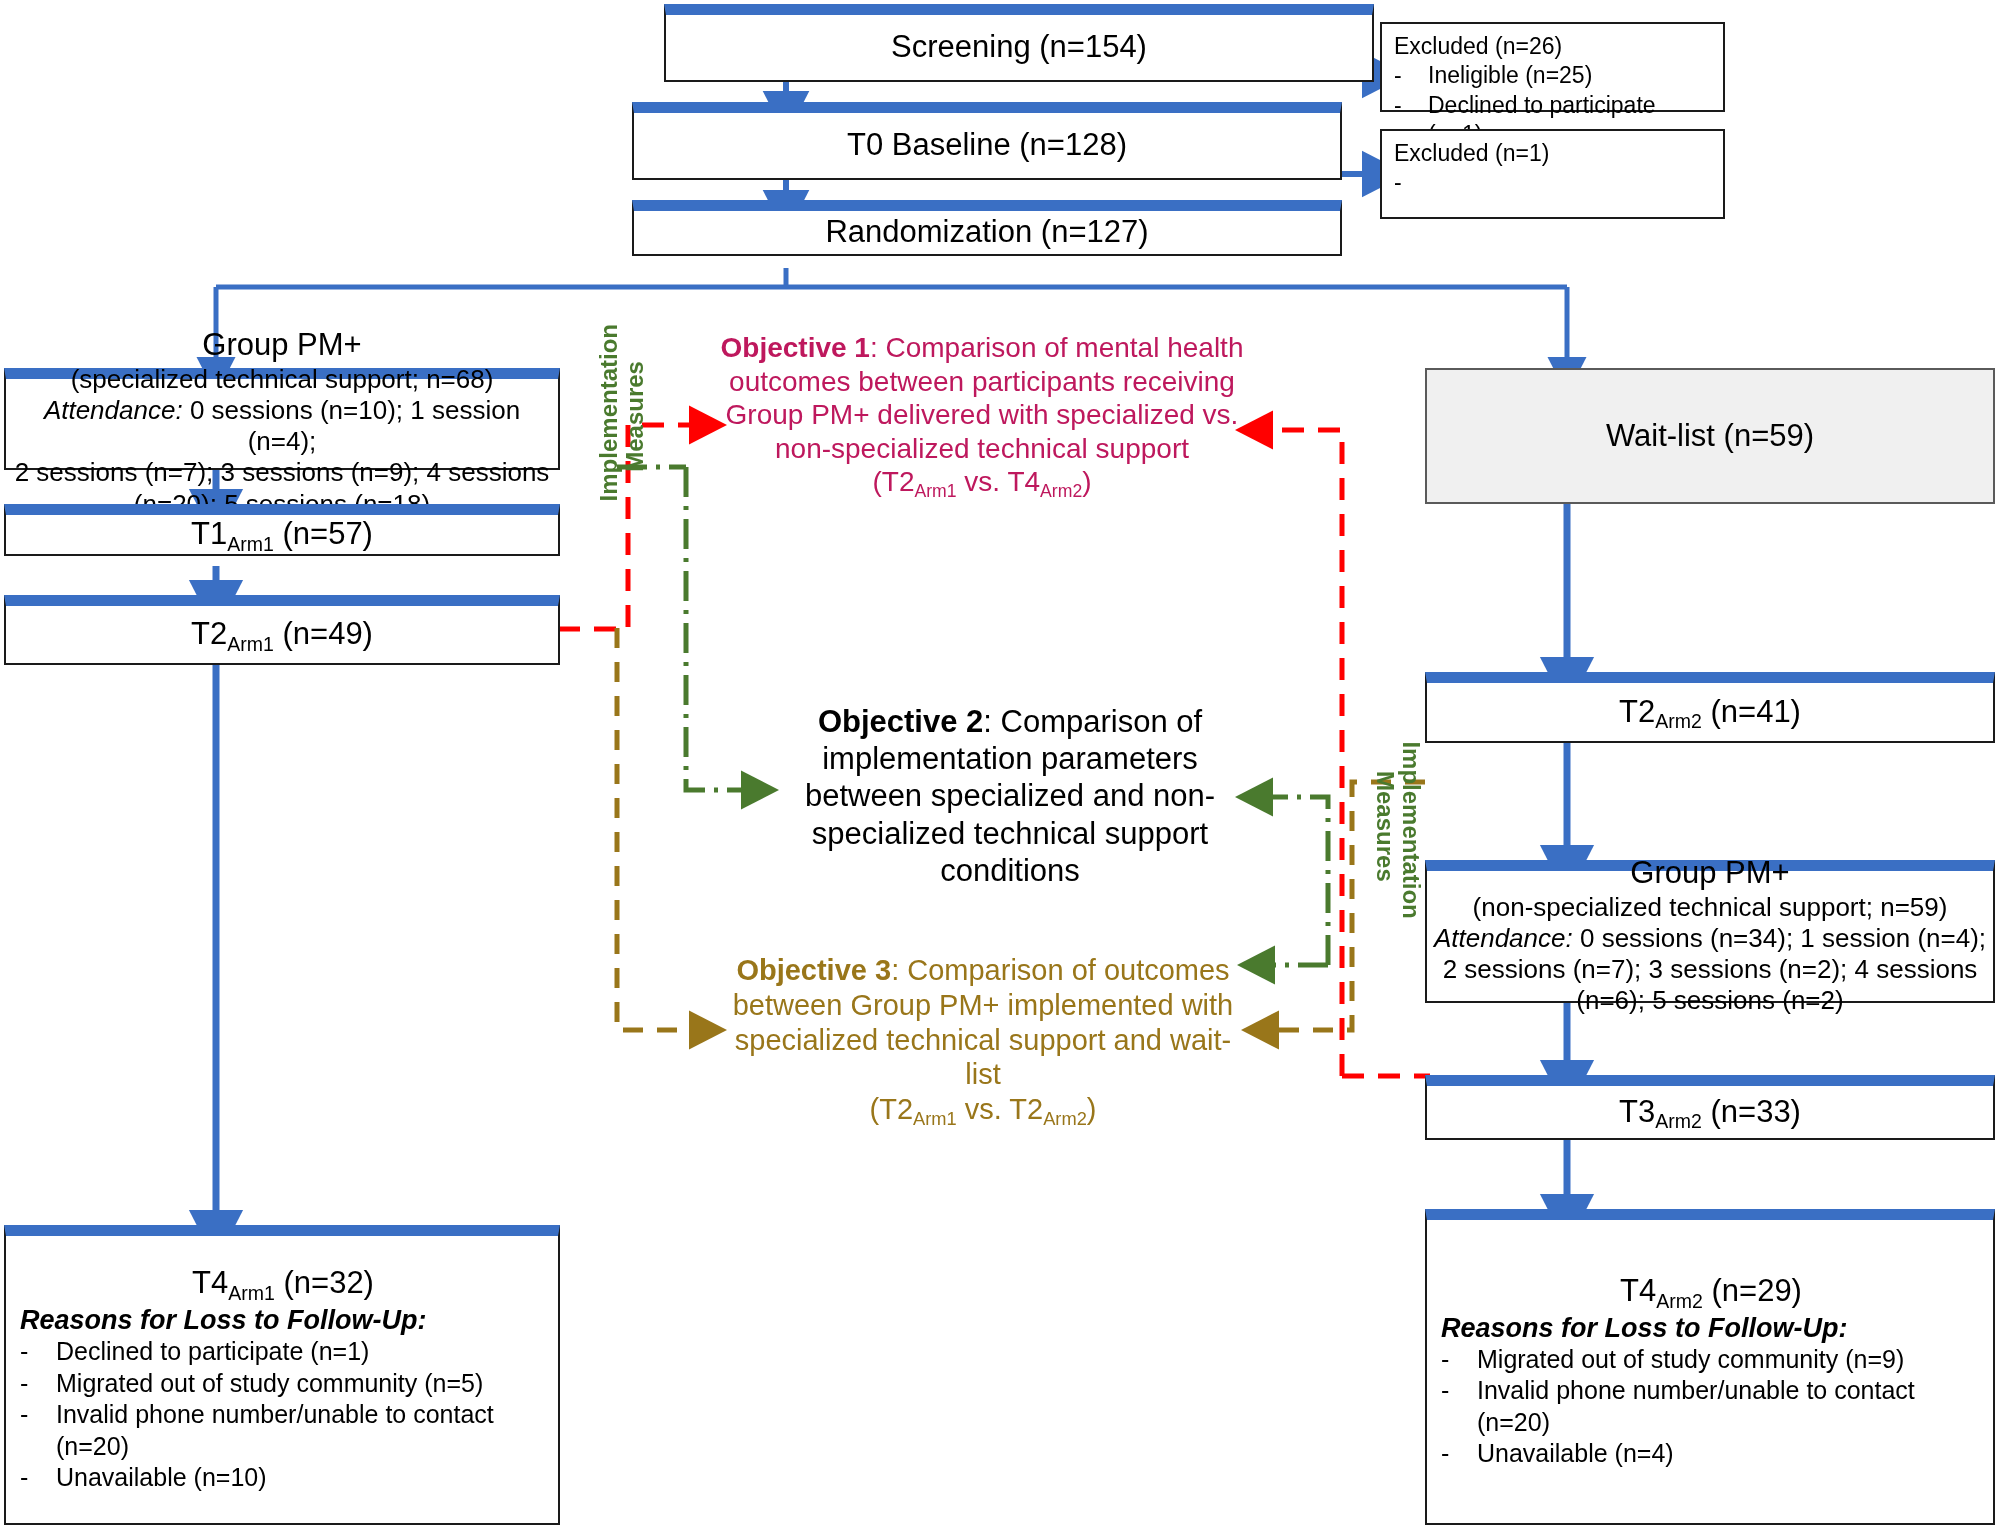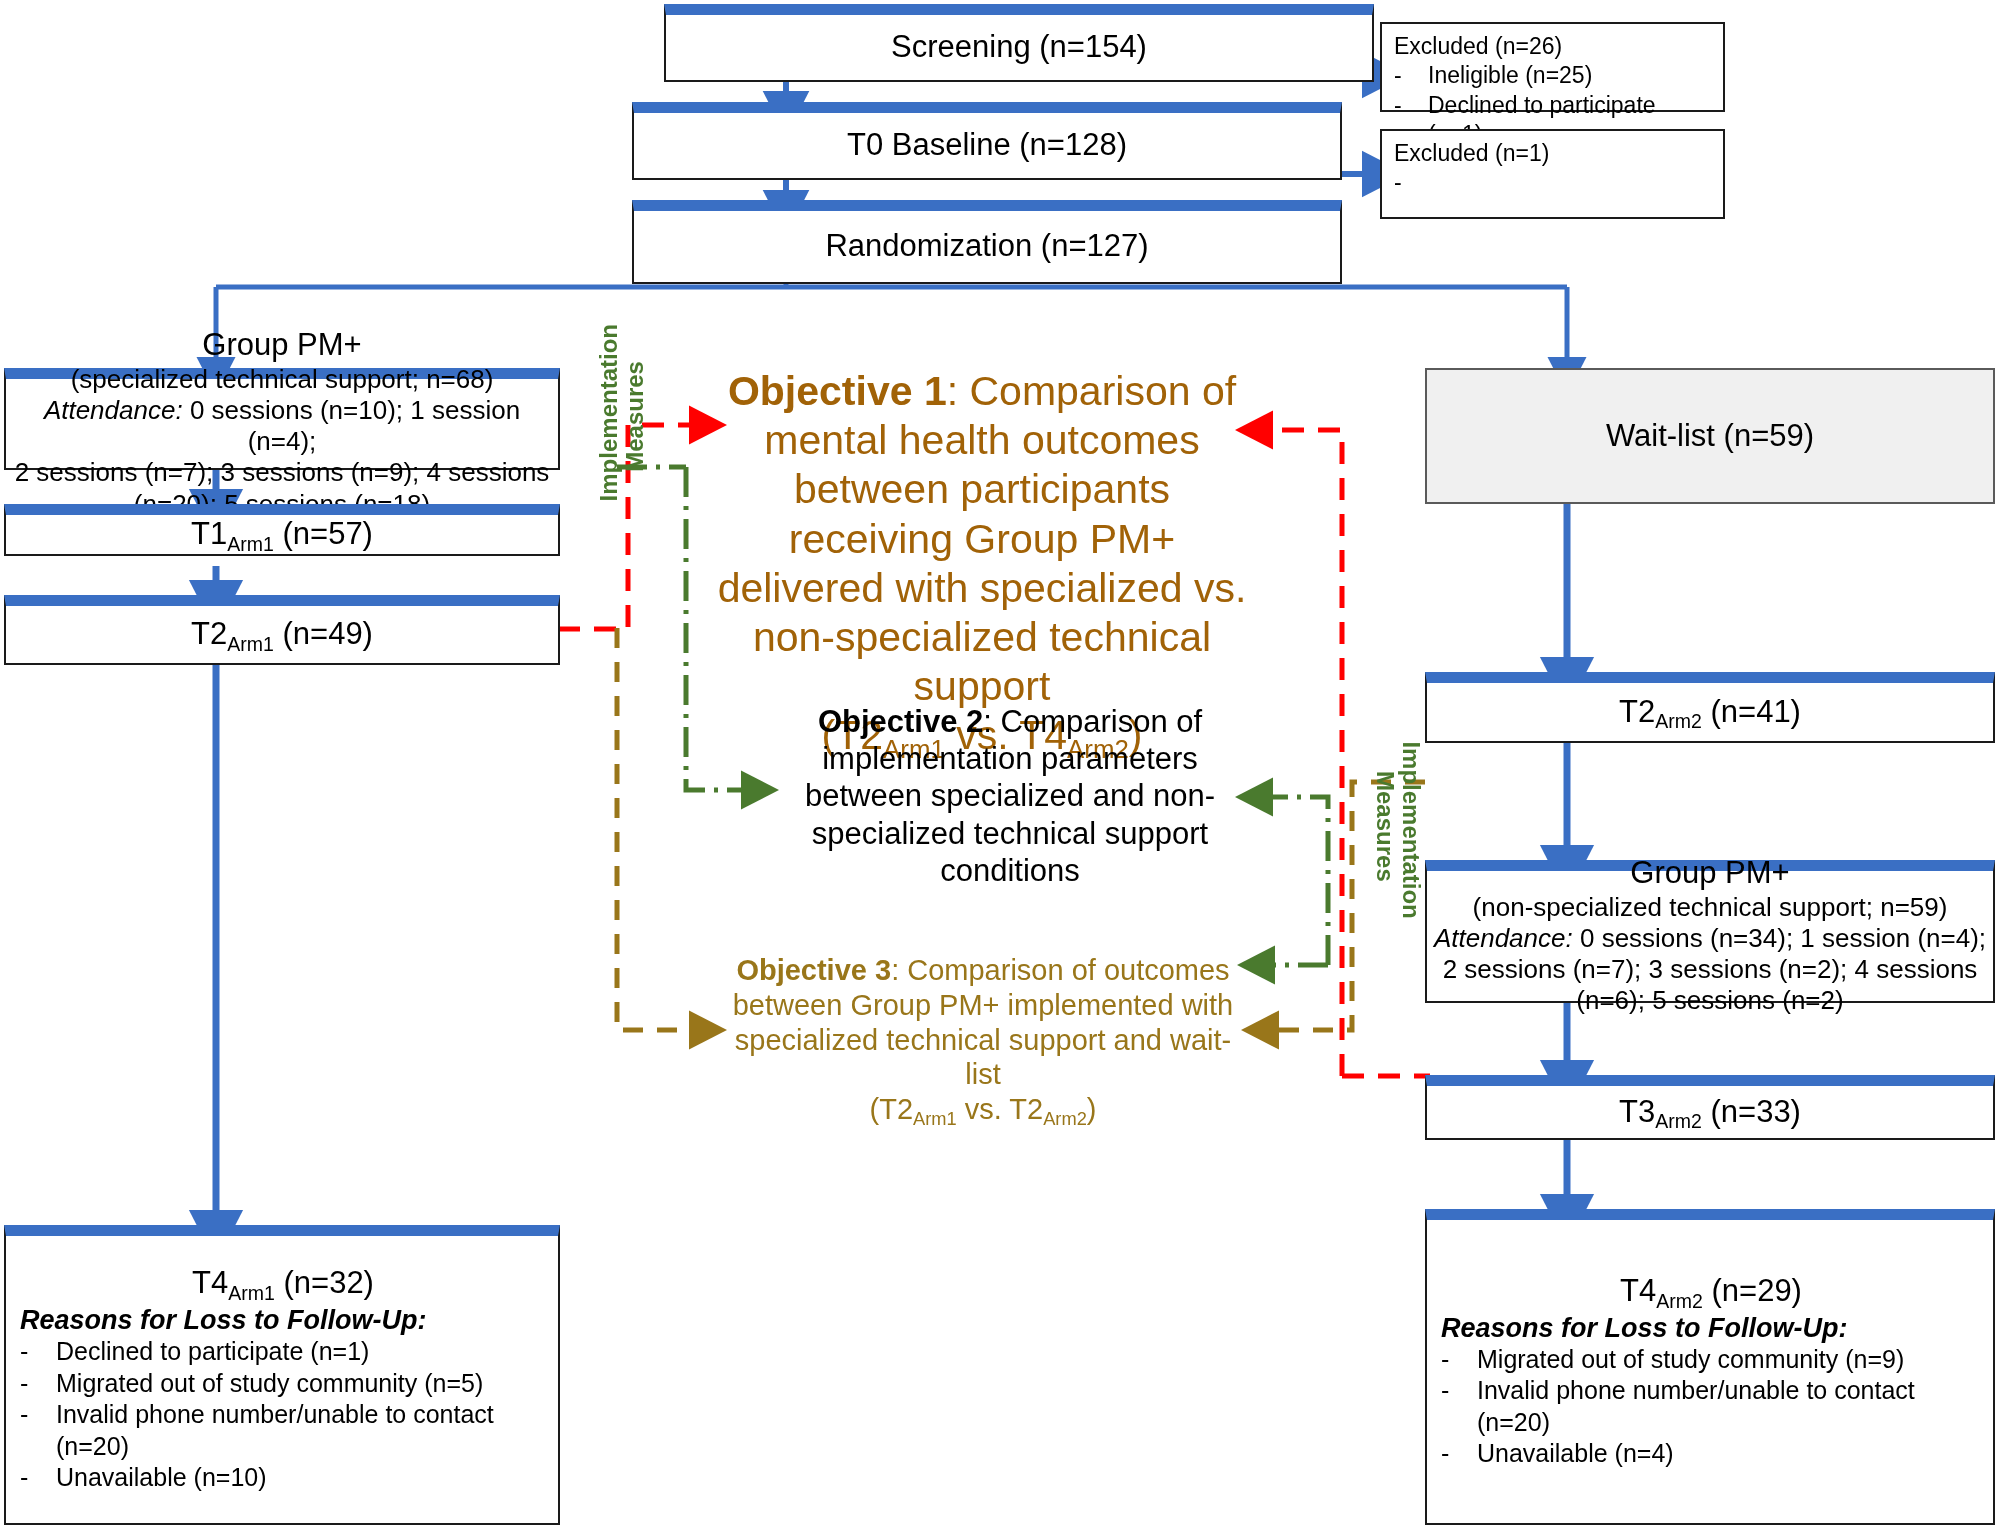--- a/index.html
+++ b/index.html
@@ -197,21 +197,21 @@
   </svg>
 
   <div class="box capped center" style="left:664px; top:4px; width:710px; height:78px;">
     <div class="b-title">Screening (n=154)</div>
   </div>
 
   <div class="box capped center" style="left:632px; top:102px; width:710px; height:78px;">
     <div class="b-title">T0 Baseline (n=128)</div>
   </div>
 
-  <div class="box capped center" style="left:632px; top:200px; width:710px; height:84px;align-items:center;">
+  <div class="box capped center" style="left:632px; top:200px; width:710px; height:56px;align-items:center;">
     <div class="b-title">Randomization (n=127)</div>
   </div>
 
   <div class="exbox" style="left:1380px; top:22px; width:345px; height:90px;">
     <div class="hd">Excluded (n=26)</div>
     <div class="ex-item">
       <span class="dash">-</span>
       <span class="txt">Ineligible (n=25)</span>
     </div>
     <div class="ex-item">
@@ -308,21 +308,21 @@
   <div class="vlabel rot-left" style="left:537px; top:390px; width:170px;">
     <div>Implementation</div>
     <div>Measures</div>
   </div>
 
   <div class="vlabel rot-right" style="left:1313px; top:800px; width:170px;">
     <div>Implementation</div>
     <div>Measures</div>
   </div>
 
-  <div class="objective" style="left:712px; top:331px; width:540px; font-size:41px; color:#a16207;margin-top:36px;">
+  <div class="objective" style="left:712px; top:331px; width:540px; font-size:28px; color:#be185d;">
     <span class="lead">Objective 1</span><span>: Comparison of mental health outcomes between participants receiving Group PM+ delivered with specialized vs. non-specialized technical support</span>
     <div>
       <span>(T2</span><sub>Arm1</sub><span> vs. T4</span><sub>Arm2</sub><span>)</span>
     </div>
   </div>
 
   <div class="objective" style="left:760px; top:703px; width:500px; font-size:31px; color:#000000;">
     <span class="lead">Objective 2</span><span>: Comparison of implementation parameters between specialized and non-specialized technical support conditions</span>
   </div>
 

